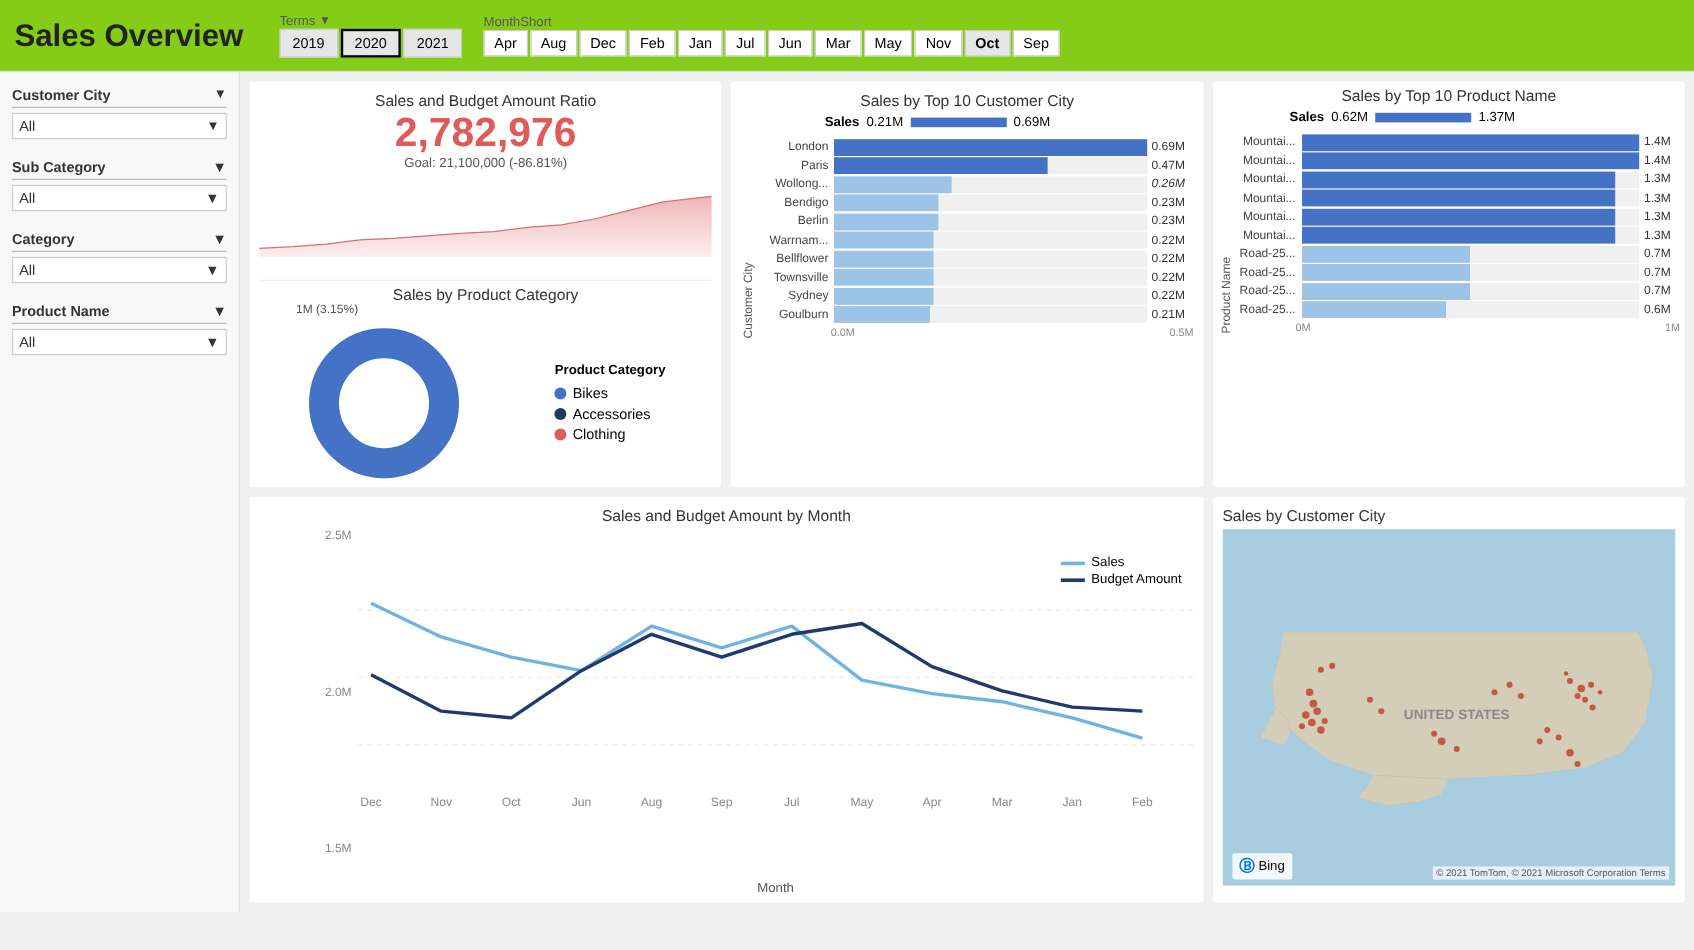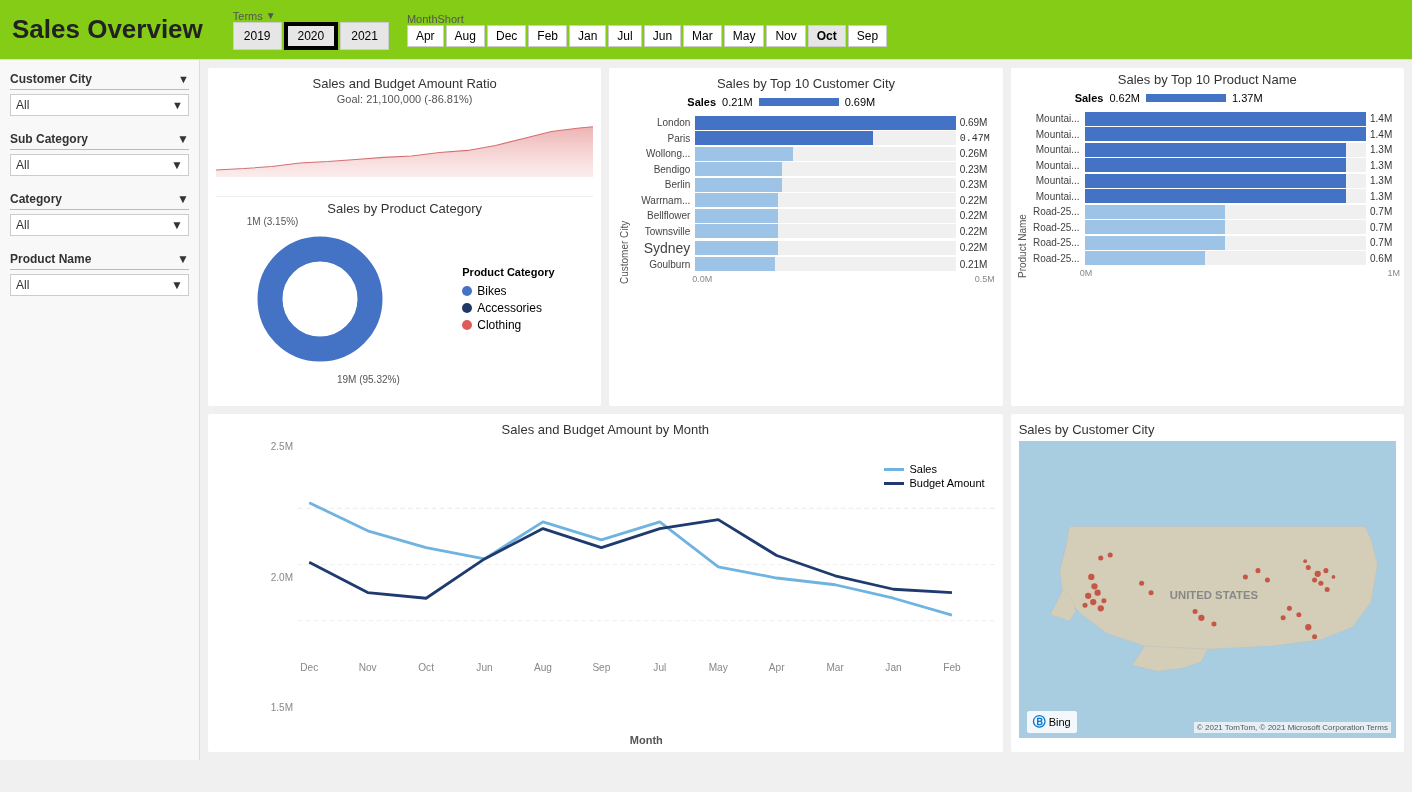--- a/index.html
+++ b/index.html
@@ -11,21 +11,21 @@
 <div style="background:#84cc16; border-bottom:1px solid #ddd; display:flex; align-items:center; padding:21px 12px; height:60px;">
   <div style="font-size:26px; font-weight:700; color:#222; margin-right:30px;">Sales Overview</div>
 
   <div style="display:flex; flex-direction:column; margin-right:8px;">
     <div style="font-size:11px; color:#555; display:flex; align-items:center; gap:3px;">
       <span>Terms</span>
       <span style="font-size:10px;">▼</span>
     </div>
     <div style="display:flex; gap:2px;">
       <button style="padding:3px 10px; border:1px solid #ccc; background:#e6e6e6; font-size:12px; cursor:pointer;">2019</button>
-      <button style="padding:3px 10px; border:4px solid #000000; background:#e6e6e6; font-size:12px; cursor:pointer;">2020</button>
+      <button style="padding:3px 10px; border:2px solid #000000; background:#e6e6e6; font-size:12px; cursor:pointer;">2020</button>
       <button style="padding:3px 10px; border:1px solid #ccc; background:#e6e6e6; font-size:12px; cursor:pointer;">2021</button>
     </div>
   </div>
 
   <div style="display:flex; flex-direction:column; margin-left:10px;">
     <div style="font-size:11px; color:#555;">MonthShort</div>
     <div style="display:flex; gap:2px;">
       <button style="padding:3px 8px; border:1px solid #ccc; background:white; font-size:12px; cursor:pointer;">Apr</button>
       <button style="padding:3px 8px; border:1px solid #ccc; background:white; font-size:12px; cursor:pointer;">Aug</button>
       <button style="padding:3px 8px; border:1px solid #ccc; background:white; font-size:12px; cursor:pointer;">Dec</button>
@@ -90,20 +90,21 @@
       </div>
     </div>
   </div>
 
   <div style="flex:1; padding:8px; display:grid; grid-template-columns:1fr 1fr 1fr; grid-template-rows:1fr 1fr; gap:8px; background:#f0f0f0;">
 
     <div style="background:white; border-radius:2px; padding:8px; display:flex; flex-direction:column; overflow:hidden;">
 
       <div>
         <div style="text-align:center; font-size:13px; color:#333; margin-bottom:2px;">Sales and Budget Amount Ratio</div>
+        <div style="text-align:center; font-size:34px; font-weight:700; color:#e05a5a; line-height:1.1;">2,782,976</div>
         <div style="text-align:center; font-size:11px; color:#555; margin-bottom:4px;">Goal: 21,100,000 (-86.81%)</div>
         
         <svg width="100%" height="80" viewBox="0 0 540 80">
           <defs>
             <linearGradient id="areaGrad" x1="0" y1="0" x2="0" y2="1">
               <stop offset="0%" stop-color="#e8a0a0" stop-opacity="0.8"></stop>
               <stop offset="100%" stop-color="#f5c0c0" stop-opacity="0.3"></stop>
             </linearGradient>
           </defs>
           <path d="M0,70 L40,68 L80,65 L120,60 L160,58 L200,55 L240,52 L280,50 L320,45 L360,42 L400,35 L440,25 L480,15 L520,10 L540,8 L540,80 L0,80 Z" fill="url(#areaGrad)" stroke="none"></path>
@@ -168,28 +169,28 @@
     <div style="flex:1; height:14px; background:#f0f0f0; position:relative;">
       <div style="width:100%; height:100%; background:#4472c4;"></div>
     </div>
     <div style="font-size:10px; color:#333; margin-left:4px; width:35px; flex-shrink:0;">0.69M</div>
   </div>
               <div style="display: flex; align-items: center; margin: 1.5px 0px;">
     <div style="width:60px; text-align:right; font-size:10px; color:#444; margin-right:5px; flex-shrink:0;">Paris</div>
     <div style="flex:1; height:14px; background:#f0f0f0; position:relative;">
       <div style="width:68.11594202898551%; height:100%; background:#4472c4;"></div>
     </div>
-    <div style="font-size:10px; color:#333; margin-left:4px; width:35px; flex-shrink:0;font-family:Liberation Mono, monospace;">0.47M</div>
+    <div style="font-size:10px; color:#333; margin-left:4px; width:35px; flex-shrink:0;">0.47M</div>
   </div>
               <div style="display: flex; align-items: center; margin: 1.5px 0px;">
     <div style="width:60px; text-align:right; font-size:10px; color:#444; margin-right:5px; flex-shrink:0;">Wollong...</div>
     <div style="flex:1; height:14px; background:#f0f0f0; position:relative;">
       <div style="width:37.68115942028986%; height:100%; background:#9dc3e6;"></div>
     </div>
-    <div style="font-size:10px; color:#333; margin-left:4px; width:35px; flex-shrink:0;">0.26M</div>
+    <div style="font-size:10px; color:#333; margin-left:4px; width:35px; flex-shrink:0;font-style:italic;">0.26M</div>
   </div>
               <div style="display: flex; align-items: center; margin: 1.5px 0px;">
     <div style="width:60px; text-align:right; font-size:10px; color:#444; margin-right:5px; flex-shrink:0;">Bendigo</div>
     <div style="flex:1; height:14px; background:#f0f0f0; position:relative;">
       <div style="width:33.333333333333336%; height:100%; background:#9dc3e6;"></div>
     </div>
     <div style="font-size:10px; color:#333; margin-left:4px; width:35px; flex-shrink:0;">0.23M</div>
   </div>
               <div style="display: flex; align-items: center; margin: 1.5px 0px;">
     <div style="width:60px; text-align:right; font-size:10px; color:#444; margin-right:5px; flex-shrink:0;">Berlin</div>
@@ -213,21 +214,21 @@
     <div style="font-size:10px; color:#333; margin-left:4px; width:35px; flex-shrink:0;">0.22M</div>
   </div>
               <div style="display: flex; align-items: center; margin: 1.5px 0px;">
     <div style="width:60px; text-align:right; font-size:10px; color:#444; margin-right:5px; flex-shrink:0;">Townsville</div>
     <div style="flex:1; height:14px; background:#f0f0f0; position:relative;">
       <div style="width:31.884057971014496%; height:100%; background:#9dc3e6;"></div>
     </div>
     <div style="font-size:10px; color:#333; margin-left:4px; width:35px; flex-shrink:0;">0.22M</div>
   </div>
               <div style="display: flex; align-items: center; margin: 1.5px 0px;">
-    <div style="width:60px; text-align:right; font-size:14px; color:#444; margin-right:5px; flex-shrink:0;">Sydney</div>
+    <div style="width:60px; text-align:right; font-size:10px; color:#444; margin-right:5px; flex-shrink:0;">Sydney</div>
     <div style="flex:1; height:14px; background:#f0f0f0; position:relative;">
       <div style="width:31.884057971014496%; height:100%; background:#9dc3e6;"></div>
     </div>
     <div style="font-size:10px; color:#333; margin-left:4px; width:35px; flex-shrink:0;">0.22M</div>
   </div>
               <div style="display: flex; align-items: center; margin: 1.5px 0px;">
     <div style="width:60px; text-align:right; font-size:10px; color:#444; margin-right:5px; flex-shrink:0;">Goulburn</div>
     <div style="flex:1; height:14px; background:#f0f0f0; position:relative;">
       <div style="width:30.434782608695656%; height:100%; background:#9dc3e6;"></div>
     </div>
@@ -370,21 +371,21 @@
             <div style="display:flex; align-items:center; gap:5px; margin:2px 0;">
               <div style="width:20px; height:3px; background:#6fb3e0;"></div>
               <span>Sales</span>
             </div>
             <div style="display:flex; align-items:center; gap:5px; margin:2px 0;">
               <div style="width:20px; height:3px; background:#1f3a6e;"></div>
               <span>Budget Amount</span>
             </div>
           </div>
           
-          <div style="text-align:center; font-size:11px; color:#555; margin-top:-2px;font-weight:bold;">Month</div>
+          <div style="text-align:center; font-size:11px; color:#555; margin-top:-2px;">Month</div>
         </div>
       </div>
     </div>
 
     <div style="background:white; border-radius:2px; padding:8px; overflow:hidden;">
       <div style="text-align:left; font-size:13px; color:#333; margin-bottom:4px;">Sales by Customer City</div>
       <div style="position:relative; width:100%; height:calc(100% - 25px);">
         <svg viewBox="0 0 600 280" width="100%" height="100%" style="background:#a8cce0;">
 
           <path d="M80,40 L550,40 L560,60 L570,100 L560,160 L530,200 L480,220 L400,230 L300,235 L200,230 L140,210 L100,180 L70,150 L65,110 L75,70 Z" fill="#d4cdb7" stroke="#bbb" stroke-width="0.5"></path>

